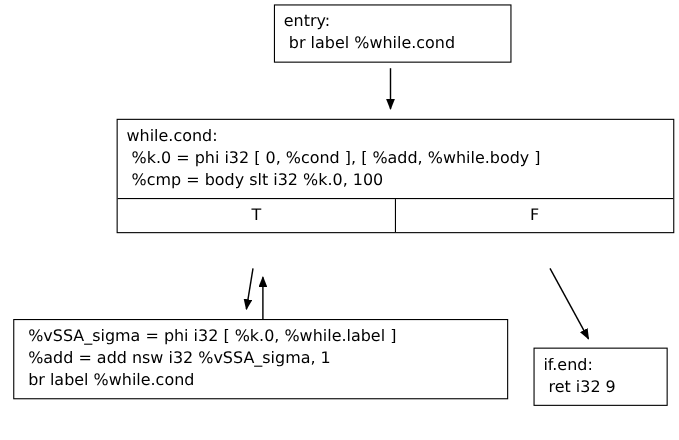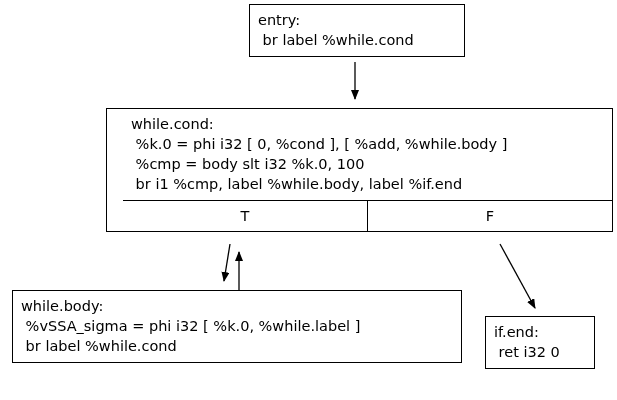--- a/index.html
+++ b/index.html
@@ -54,23 +54,23 @@
     left: 0;
     top: 0;
     width: 617px;
     height: 400px;
     z-index: 1;
     overflow: visible;
   }
 
   
   #node-entry     { left: 249px; top: 4px;   width: 216px; }
-  #node-whilecond { left: 106px; top: 108px; width: 507px; padding-left: 16px; }
+  #node-whilecond { left: 106px; top: 108px; width: 507px; }
   #node-whilebody { left: 12px;  top: 290px; width: 450px; }
-  #node-ifend     { left: 485px; top: 316px; width: 110px; }
+  #node-ifend     { left: 485px; top: 316px; width: 122px; }
 </style>
 </head>
 <body>
 
 <div id="canvas">
 
   <svg id="edges" viewBox="0 0 617 400" width="617" height="400">
     <defs>
       <marker id="arrowhead" markerWidth="10" markerHeight="8" refX="9" refY="4" orient="auto" markerUnits="userSpaceOnUse">
         <path d="M0,0 L10,4 L0,8 Z" fill="#000000"></path>
@@ -99,37 +99,36 @@
       <div class="code-line">entry:</div>
       <div class="code-line"> br label %while.cond</div>
     </div>
   </div>
 
   <div class="node" id="node-whilecond">
     <div class="node-body">
       <div class="code-line">while.cond:</div>
       <div class="code-line"> %k.0 = phi i32 [ 0, %cond ], [ %add, %while.body ]</div>
       <div class="code-line"> %cmp = body slt i32 %k.0, 100</div>
-      <div class="code-line"> br i1 %cmp, label %while.body, label %if.end</div>
     </div>
     <div class="ports">
       <div class="port">T</div>
       <div class="port-divider"></div>
       <div class="port">F</div>
     </div>
   </div>
 
   <div class="node" id="node-whilebody">
     <div class="node-body">
-      <div class="code-line">while.body:</div>
       <div class="code-line"> %vSSA_sigma = phi i32 [ %k.0, %while.label ]</div>
+      <div class="code-line"> %add = add nsw i32 %vSSA_sigma, 1</div>
       <div class="code-line"> br label %while.cond</div>
     </div>
   </div>
 
   <div class="node" id="node-ifend">
     <div class="node-body">
       <div class="code-line">if.end:</div>
-      <div class="code-line"> ret i32 0</div>
+      <div class="code-line"> ret i32 9</div>
     </div>
   </div>
 
 </div>
 
 </body></html>

